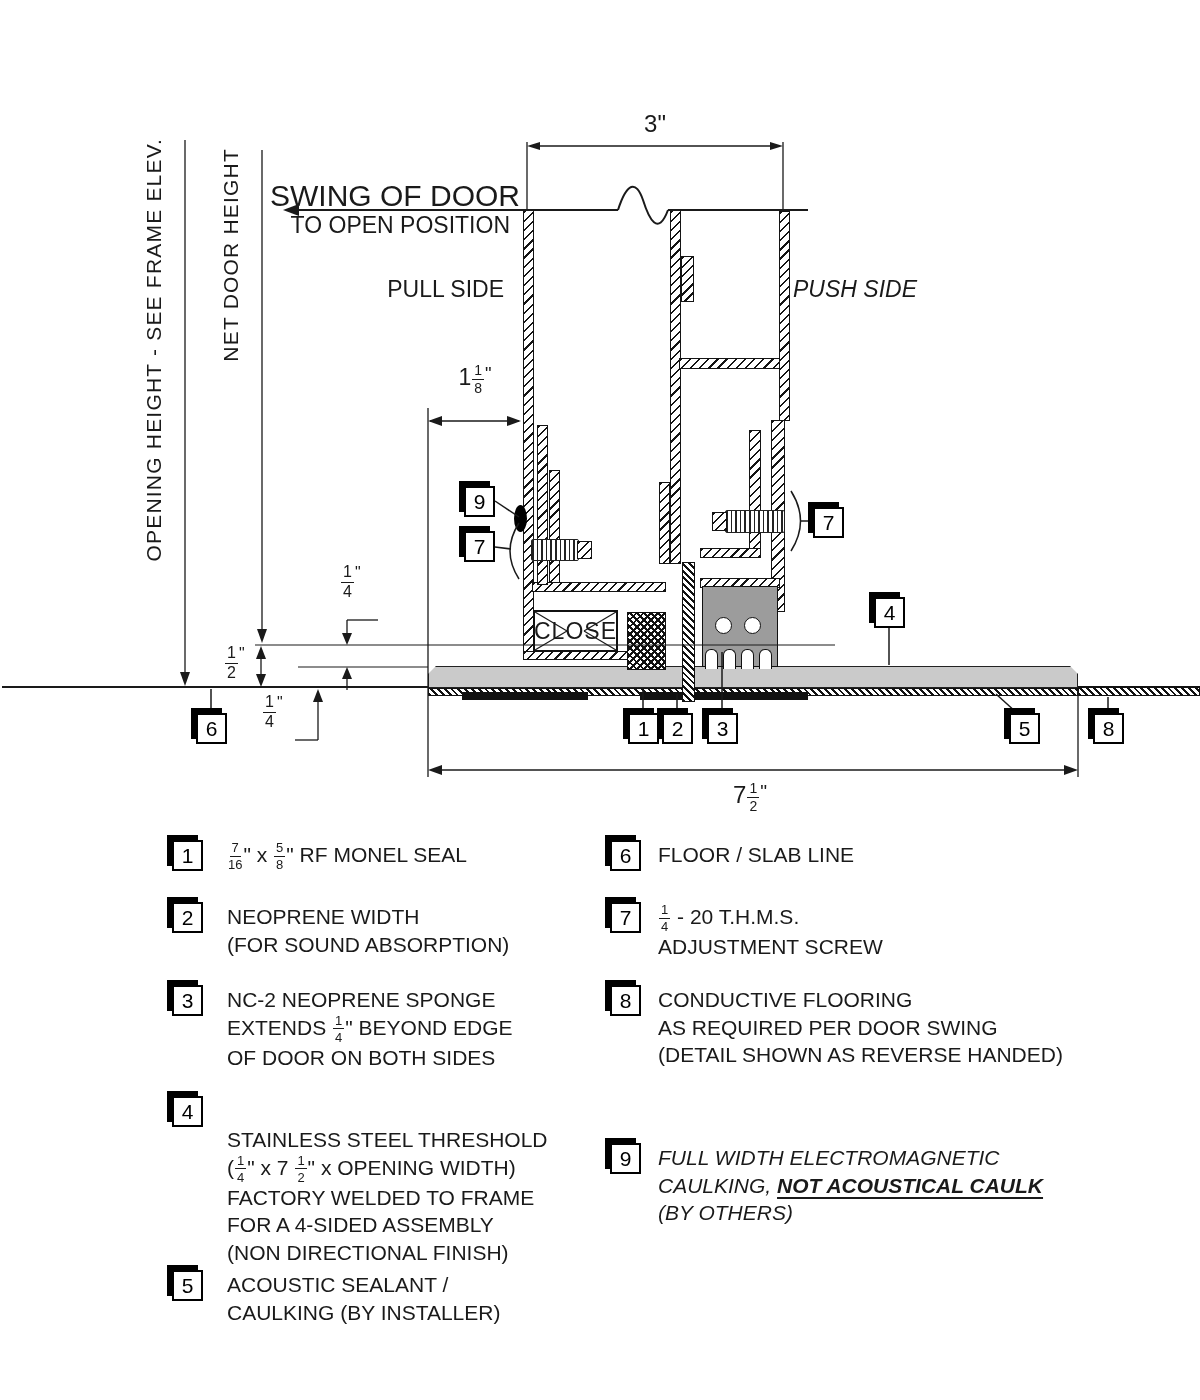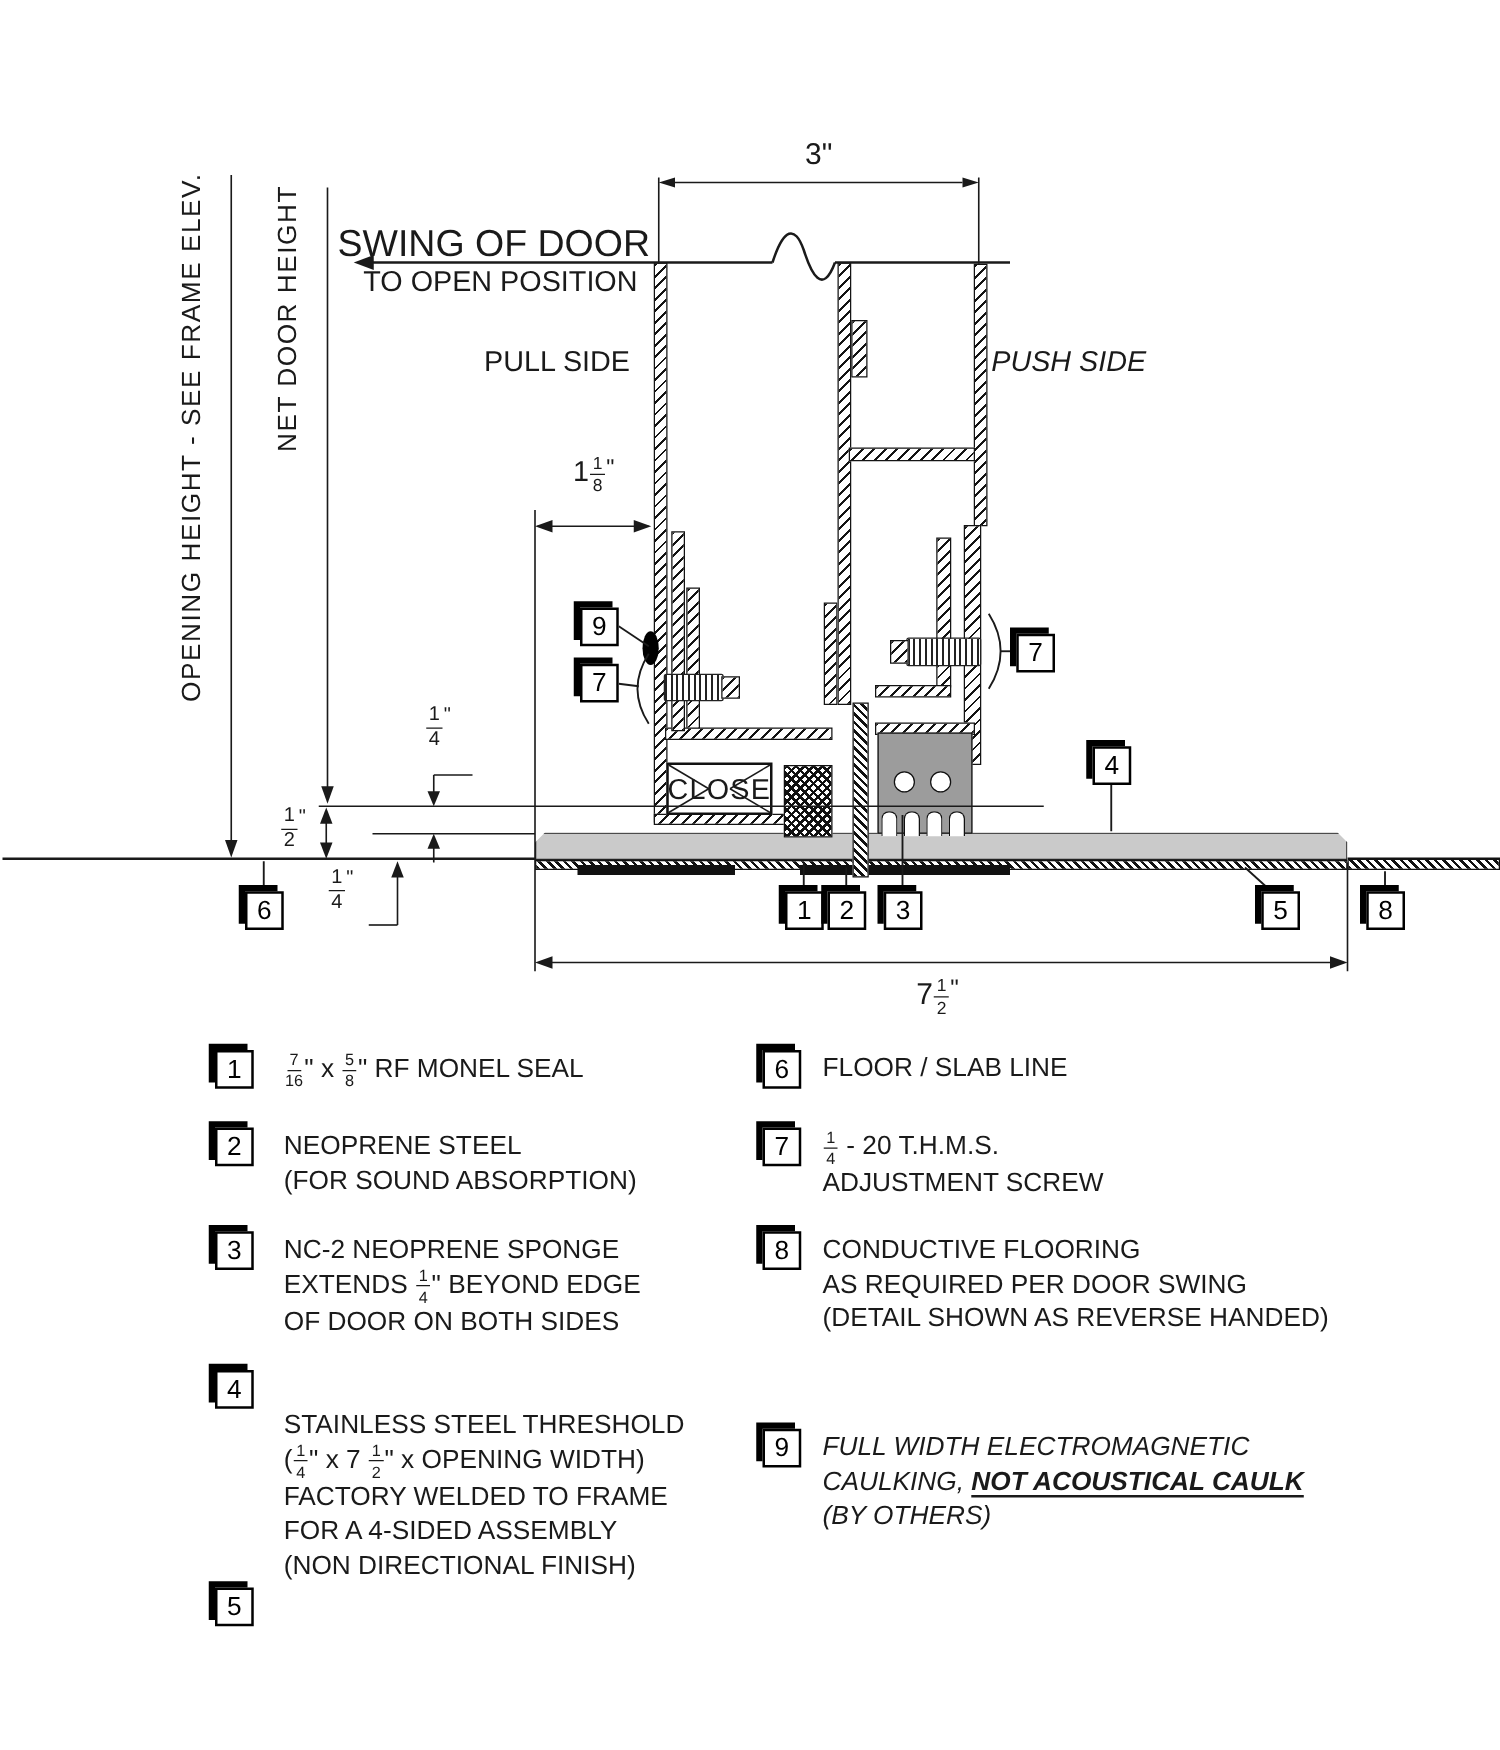--- a/index.html
+++ b/index.html
@@ -209,21 +209,21 @@
       <div class="lline"><span class="fr frL">
           <span class="fn">7</span>
           <span class="fd">16</span>
         </span><span>" x </span><span class="fr frL">
           <span class="fn">5</span>
           <span class="fd">8</span>
         </span><span>" RF MONEL SEAL</span></div>
     </div>
     <div class="co" style="left: 172px; top: 902px;">2</div>
     <div class="ltext" style="left: 227px; top: 903px;">
-      <div class="lline"><span>NEOPRENE STEEL</span></div>
+      <div class="lline"><span>NEOPRENE WIDTH</span></div>
       <div class="lline"><span>(FOR SOUND ABSORPTION)</span></div>
     </div>
     <div class="co" style="left: 172px; top: 985px;">3</div>
     <div class="ltext" style="left: 227px; top: 986px;">
       <div class="lline"><span>NC-2 NEOPRENE SPONGE</span></div>
       <div class="lline"><span>EXTENDS </span><span class="fr frL">
           <span class="fn">1</span>
           <span class="fd">4</span>
         </span><span>" BEYOND EDGE</span></div>
       <div class="lline"><span>OF DOOR ON BOTH SIDES</span></div>
@@ -236,20 +236,24 @@
           <span class="fd">4</span>
         </span><span>" x 7 </span><span class="fr frL">
           <span class="fn">1</span>
           <span class="fd">2</span>
         </span><span>" x OPENING WIDTH)</span></div>
       <div class="lline"><span>FACTORY WELDED TO FRAME</span></div>
       <div class="lline"><span>FOR A 4-SIDED ASSEMBLY</span></div>
       <div class="lline"><span>(NON DIRECTIONAL FINISH)</span></div>
     </div>
     <div class="co" style="left: 172px; top: 1270px;">5</div>
+    <div class="ltext" style="left: 227px; top: 1271px;">
+      <div class="lline"><span>ACOUSTIC SEALANT /</span></div>
+      <div class="lline"><span>CAULKING (BY INSTALLER)</span></div>
+    </div>
     <div class="co" style="left: 610px; top: 840px;">6</div>
     <div class="ltext" style="left: 658px; top: 841px;">
       <div class="lline"><span>FLOOR / SLAB LINE</span></div>
     </div>
     <div class="co" style="left: 610px; top: 902px;">7</div>
     <div class="ltext" style="left: 658px; top: 903px;">
       <div class="lline"><span class="fr frL">
           <span class="fn">1</span>
           <span class="fd">4</span>
         </span><span> - 20 T.H.M.S.</span></div>

